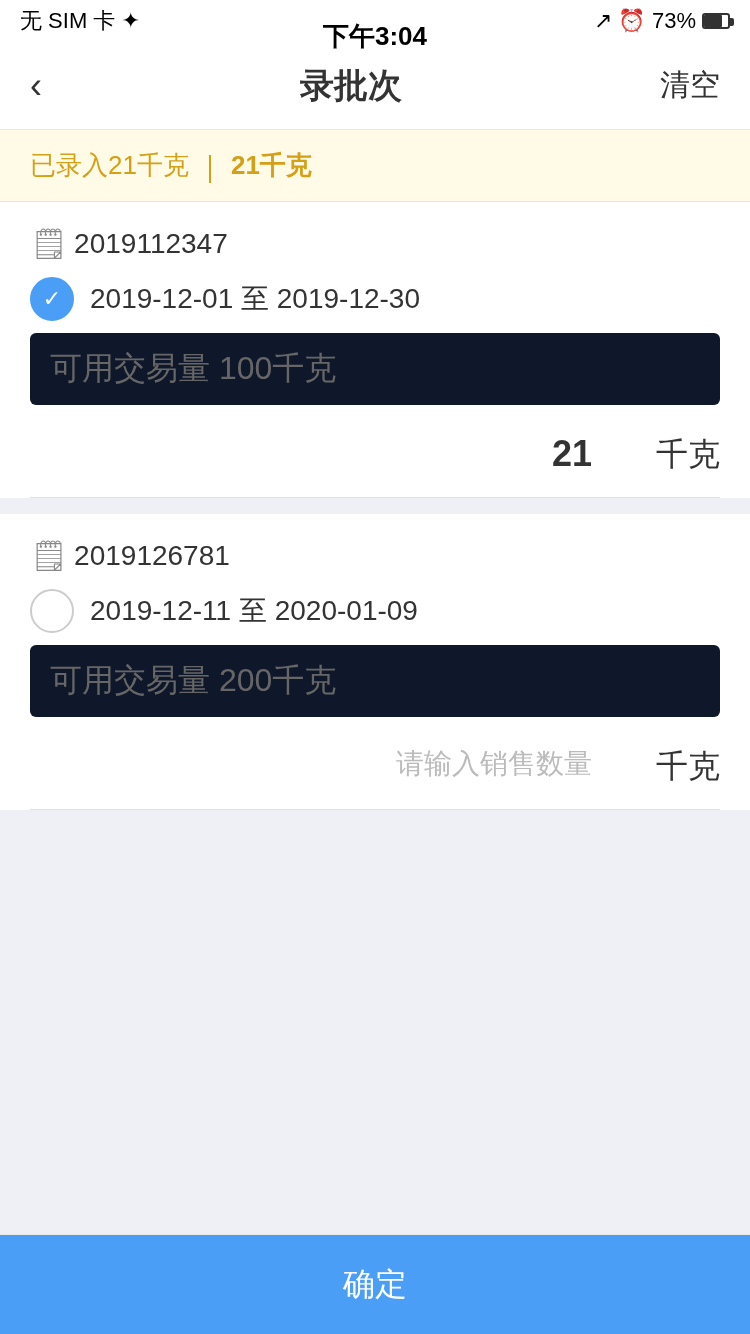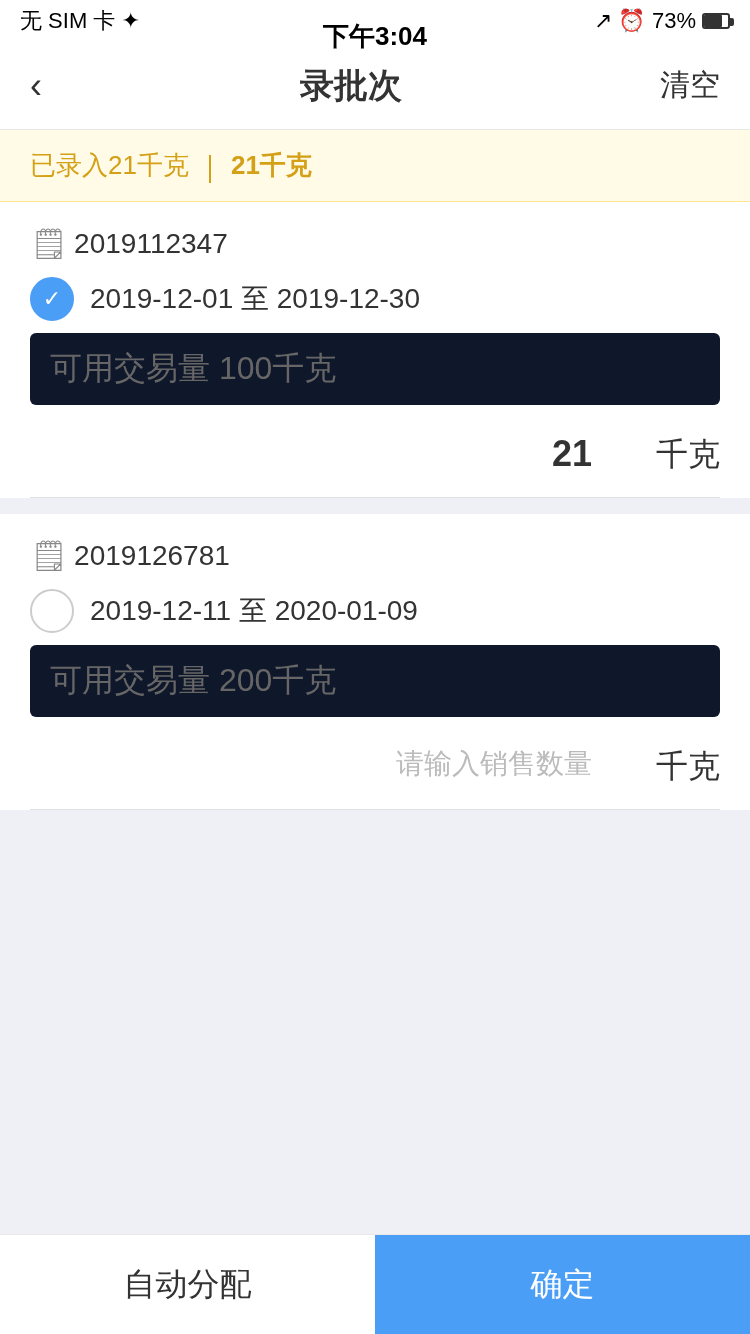--- a/index.html
+++ b/index.html
@@ -293,19 +293,16 @@
     <span class="quantity-placeholder">请输入销售数量</span>
     <span style="width:16px;"></span>
     <span class="quantity-unit">千克</span>
   </div>
   <div class="divider-line"></div>
 </div>
 
 <div class="empty-area"></div>
 
 <div class="bottom-bar">
-  <div class="btn-auto">
-    <span>自动分配</span>
-  </div>
   <div class="btn-confirm">
     <span>确定</span>
   </div>
 </div>
 
 </body></html>

